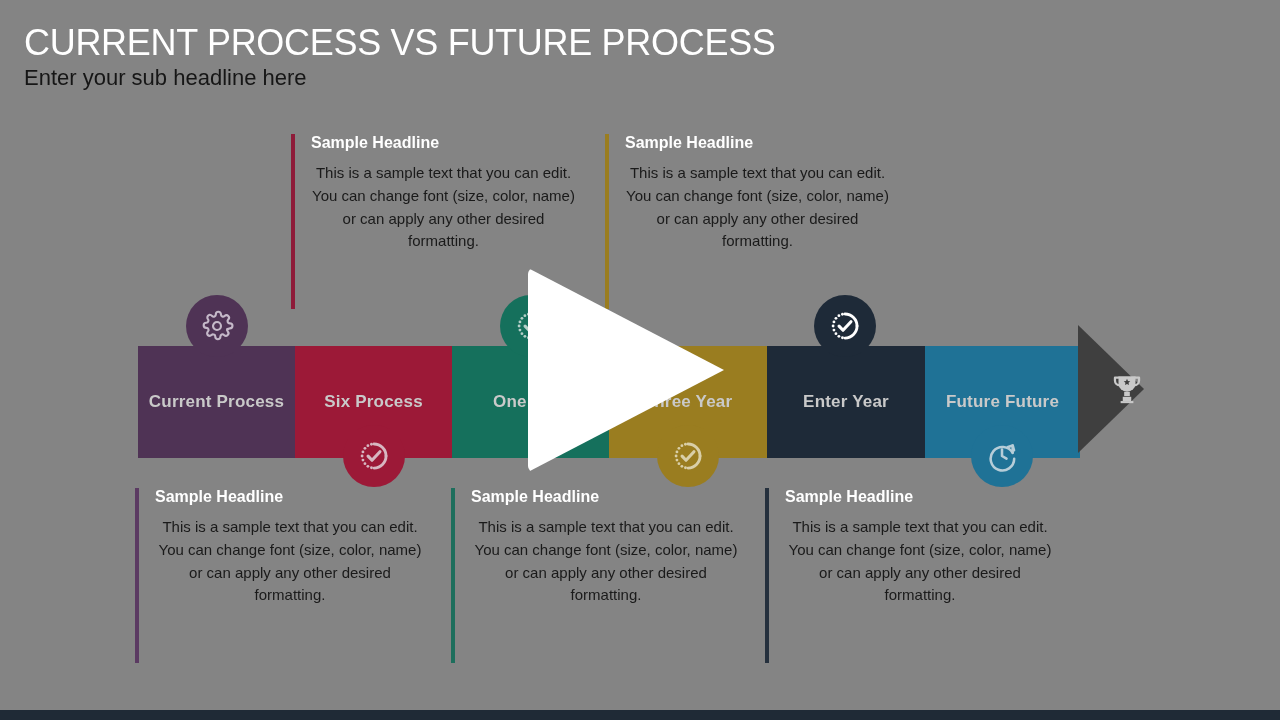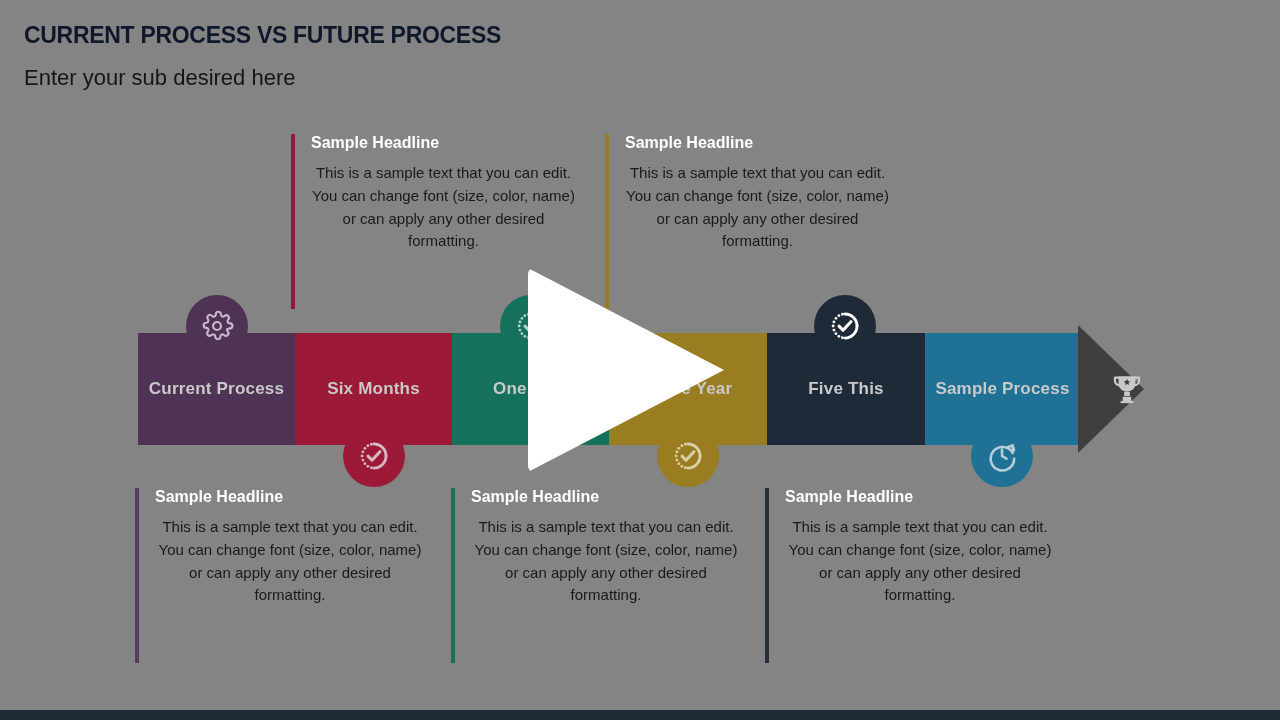--- a/index.html
+++ b/index.html
@@ -12,33 +12,33 @@
 
   
   .footer-bar{
     position:absolute; left:0; bottom:0; width:1280px; height:10px;
     background:#1f2a36;
   }
 
   
   .page-title{
     position:absolute; left:24px; top:22px;
-    font-size:23px; font-weight:bold; letter-spacing:-0.3px;
-    color:#0f172a; white-space:nowrap;
+    font-size:36px; font-weight:normal; letter-spacing:-0.3px;
+    color:#ffffff; white-space:nowrap;
   }
   .page-subtitle{
     position:absolute; left:24px; top:65px;
     font-size:22px; font-weight:normal; color:#161616;
     white-space:nowrap;
   }
 
   
   .timeline{ position:absolute; left:138px; top:333px; height:112px; }
   .seg{
-    position:absolute; top:0; height:112px;
+    position:absolute; top:13px; height:112px;
     display:flex; align-items:center; justify-content:center;
     text-align:center;
   }
   .seg-label{
     color:#c9c9c9; font-size:17px; font-weight:bold; line-height:1.25;
     letter-spacing:0.2px;
   }
   .arrow-head{
     position:absolute; top:325px; left:1078px;
     width:66px; height:128px;
@@ -98,37 +98,37 @@
   </div>
 </div>
 
 <div class="timeline">
 
   <div class="seg" style="left:0px; width:157px; background:#4f3355;">
     <span class="seg-label">Current Process</span>
   </div>
 
   <div class="seg" style="left:157px; width:157px; background:#9c1937;">
-    <span class="seg-label">Six Months</span>
+    <span class="seg-label">Six Process</span>
   </div>
 
   <div class="seg" style="left:314px; width:157px; background:#15705c;">
     <span class="seg-label">One Year</span>
   </div>
 
   <div class="seg" style="left:471px; width:158px; background:#9a7d20;">
     <span class="seg-label">Three Year</span>
   </div>
 
   <div class="seg" style="left:629px; width:158px; background:#1e2a38;">
-    <span class="seg-label">Five This</span>
+    <span class="seg-label">Enter Year</span>
   </div>
 
   <div class="seg" style="left:787px; width:155px; background:#1f7296;">
-    <span class="seg-label">Sample Process</span>
+    <span class="seg-label">Future Future</span>
   </div>
 </div>
 
 <div class="arrow-head"></div>
 <div class="trophy-wrap">
   <svg viewBox="0 0 24 24" fill="none" stroke="#c9c9c9" stroke-width="1.6" stroke-linecap="round" stroke-linejoin="round" width="34" height="34">
     <path d="M6 3h12v5a6 6 0 0 1-12 0V3z" fill="#c9c9c9" stroke="none"></path>
     <path d="M6 4H3.5v2A3.5 3.5 0 0 0 7 9.5"></path>
     <path d="M18 4h2.5v2A3.5 3.5 0 0 1 17 9.5"></path>
     <path d="M10 14h4v3h-4z" fill="#c9c9c9" stroke="none"></path>
@@ -248,17 +248,17 @@
 
 <div class="callout" style="left:765px; top:488px; width:290px; height:175px;">
   <div class="accent" style="height:175px; background:#25303d;"></div>
   <div style="padding-left:20px;">
     <div class="co-head">Sample Headline</div>
     <div class="co-body">This is a sample text that you can edit. You can change font (size, color, name) or can apply any other desired formatting.</div>
   </div>
 </div>
 
 <div class="page-title">CURRENT PROCESS VS FUTURE PROCESS</div>
-<div class="page-subtitle">Enter your sub desired here</div>
+<div class="page-subtitle">Enter your sub headline here</div>
 
 <div class="play-btn"></div>
 
 <div class="footer-bar"></div>
 
 </body></html>

